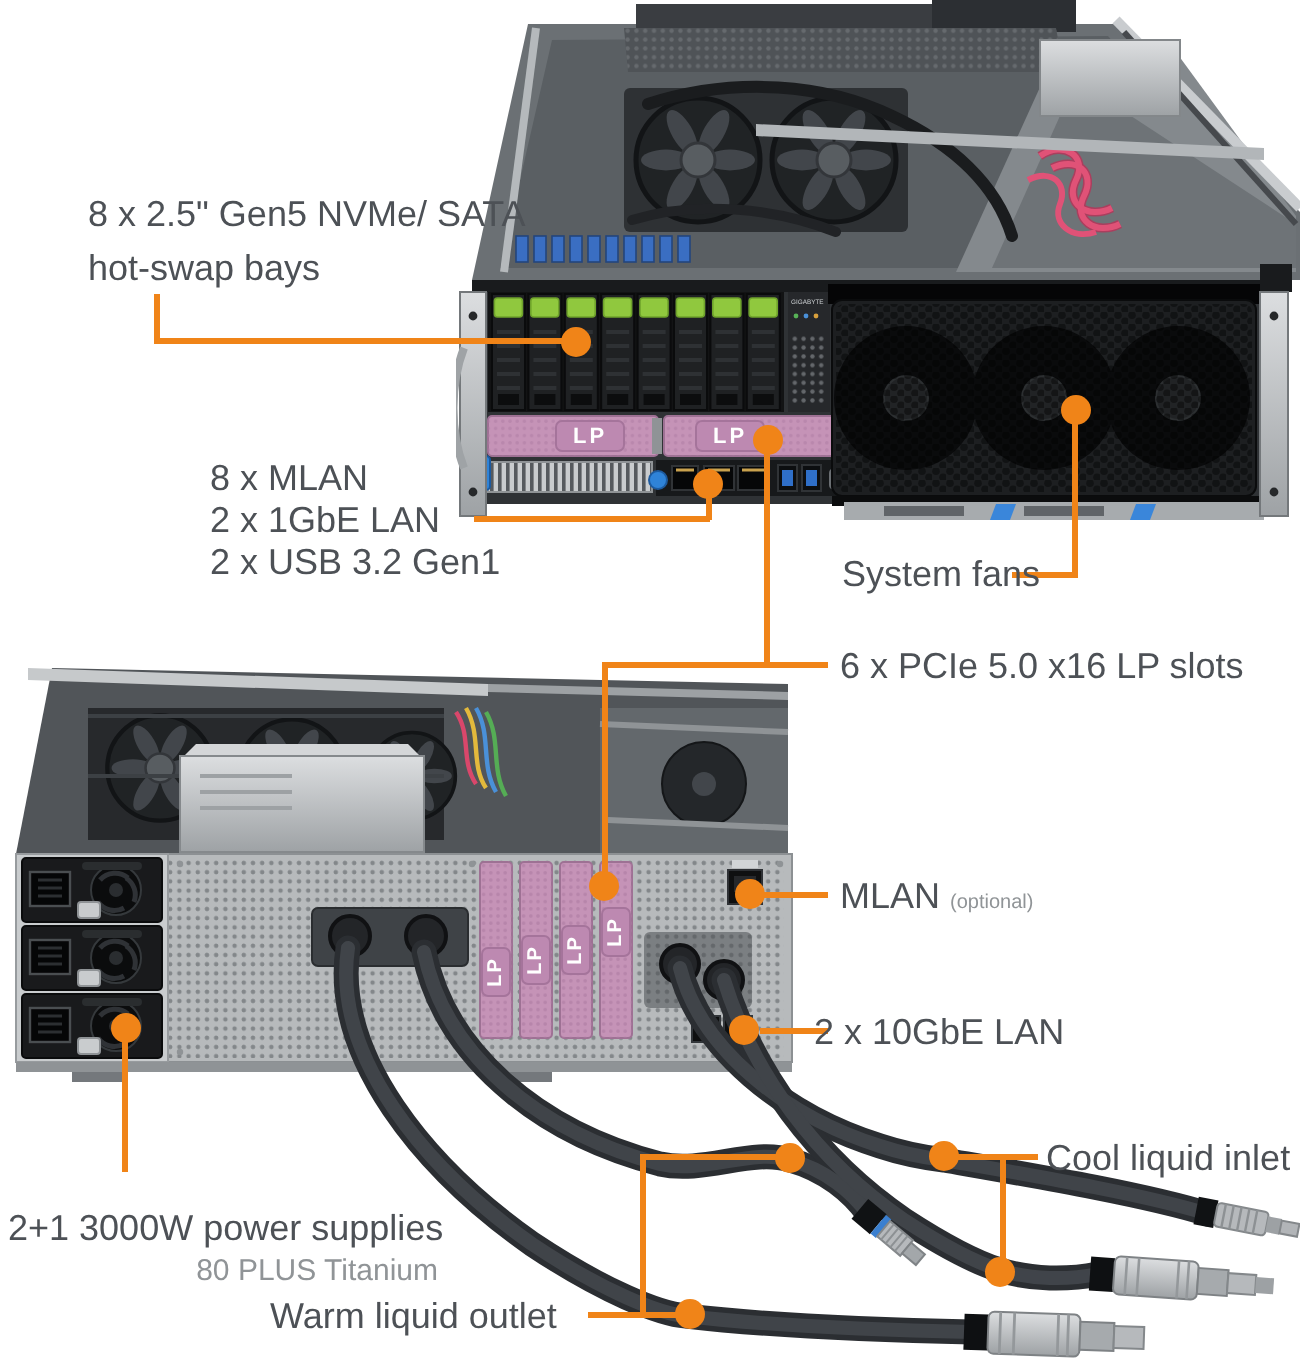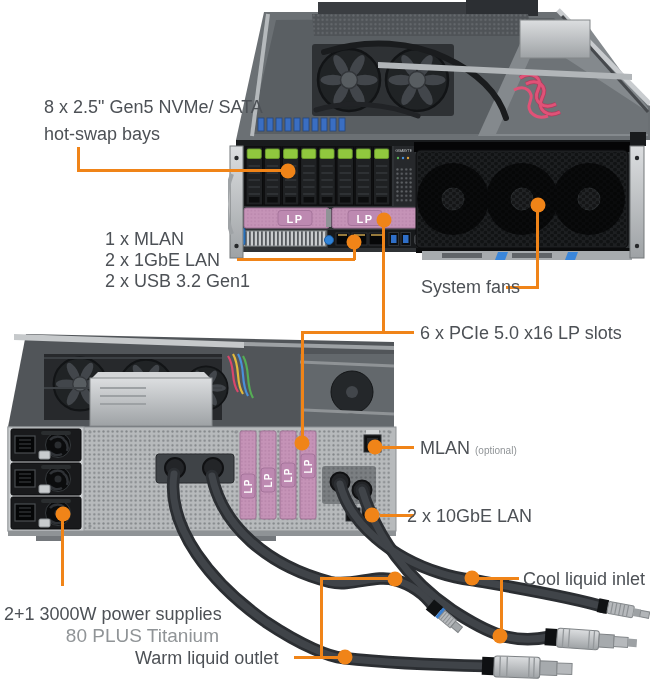--- a/index.html
+++ b/index.html
@@ -8,21 +8,21 @@
   .photo{position:absolute;z-index:1;}
   .ann-label{position:absolute;z-index:4;color:var(--label,#4d5156);
              font-size:18px;line-height:18px;white-space:nowrap;}
   .ann-label .muted{color:var(--muted,#909497);font-size:10px;}
   .ann-line{position:absolute;z-index:2;background:var(--accent,#F08418);}
   .ann-line.h{height:3px;}
   .ann-line.v{width:3px;}
   .ann-dot{position:absolute;z-index:3;width:15px;height:15px;border-radius:50%;
            background:var(--accent,#F08418);transform:translate(-50%,-50%);}
   .psu-label{text-align:right;width:215px;margin-top:16px;}
-  .psu-label .sub{font-size:19px;margin-top:4px;color:var(--muted,#909497);}
+  .psu-label .sub{font-size:15px;margin-top:4px;color:var(--muted,#909497);}
 </style>
 </head>
 <body>
 
 <svg class="photo" style="left:228px;top:0" width="422" height="262" viewBox="0 0 422 262">
   <defs>
     <linearGradient id="silv" x1="0" y1="0" x2="0" y2="1">
       <stop offset="0" stop-color="#dcdee0"></stop>
         <stop offset="1" stop-color="#9ea2a5"></stop>
     </linearGradient>
@@ -337,21 +337,21 @@
 
 <div class="ann-label" style="left:44px;top:94px;line-height:27px">
   <div>8 x 2.5" Gen5 NVMe/ SATA</div>
   <div>hot-swap bays</div>
 </div>
 <div class="ann-line v" style="left:77px;top:147px;height:24px"></div>
 <div class="ann-line h" style="left:77px;top:169px;width:212px"></div>
 <div class="ann-dot" style="left:288px;top:171px"></div>
 
 <div class="ann-label" style="left:105px;top:229px;line-height:21px">
-  <div>1 x MLAN</div>
+  <div>8 x MLAN</div>
   <div>2 x 1GbE LAN</div>
   <div>2 x USB 3.2 Gen1</div>
 </div>
 <div class="ann-line h" style="left:237px;top:258px;width:118px"></div>
 <div class="ann-line v" style="left:353px;top:245px;height:15px"></div>
 <div class="ann-dot" style="left:354px;top:242px"></div>
 
 <div class="ann-label" style="left:421px;top:278px">System fans</div>
 <div class="ann-line h" style="left:506px;top:286px;width:33px"></div>
 <div class="ann-line v" style="left:536px;top:207px;height:82px"></div>

